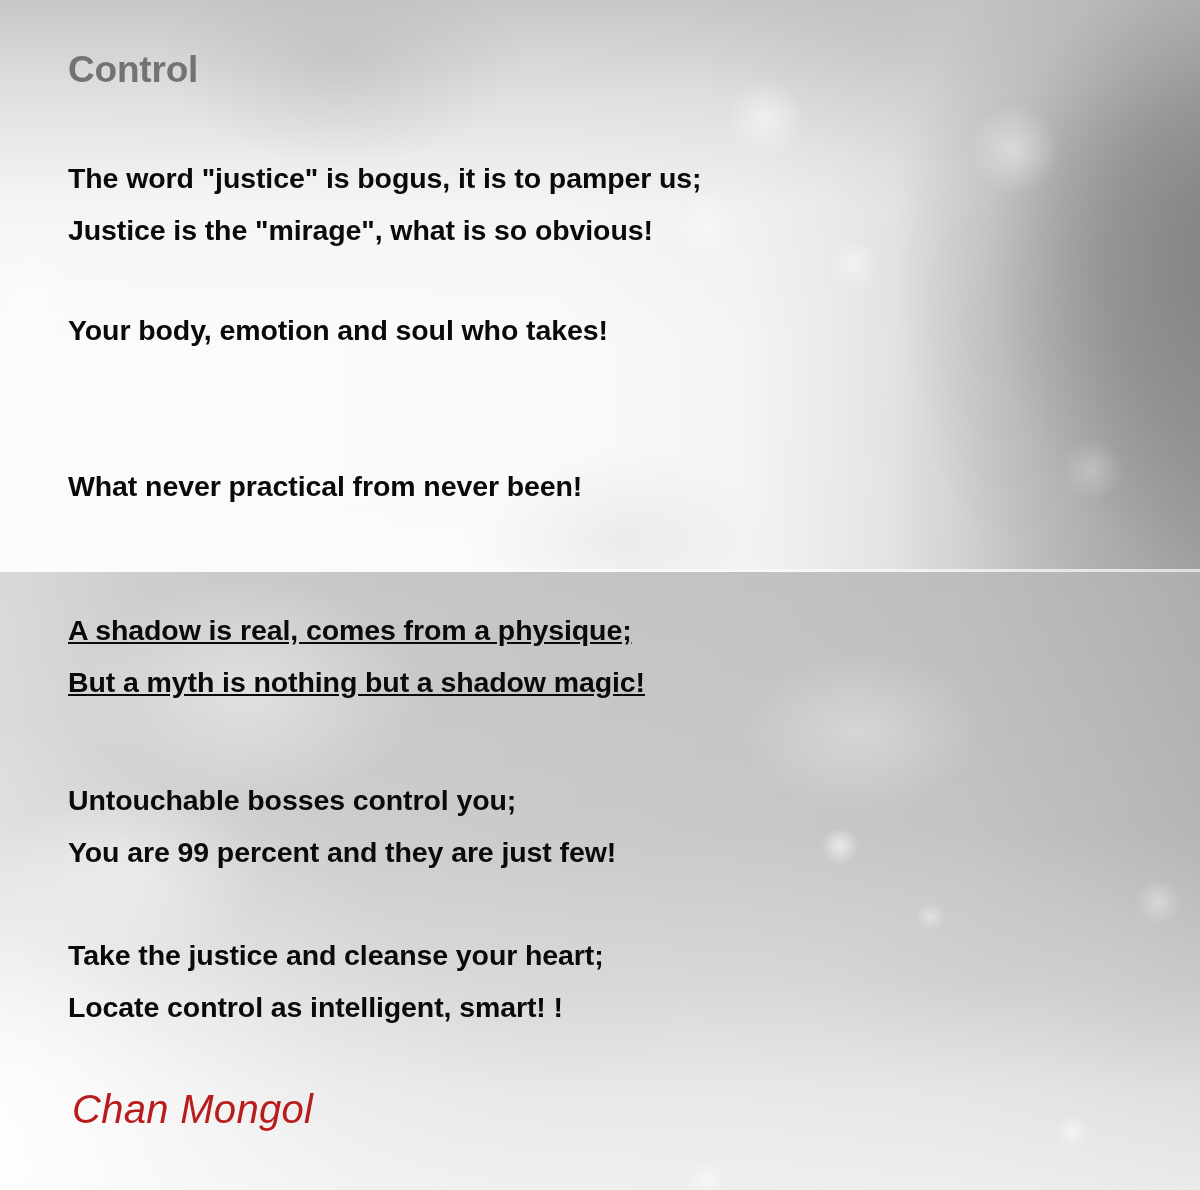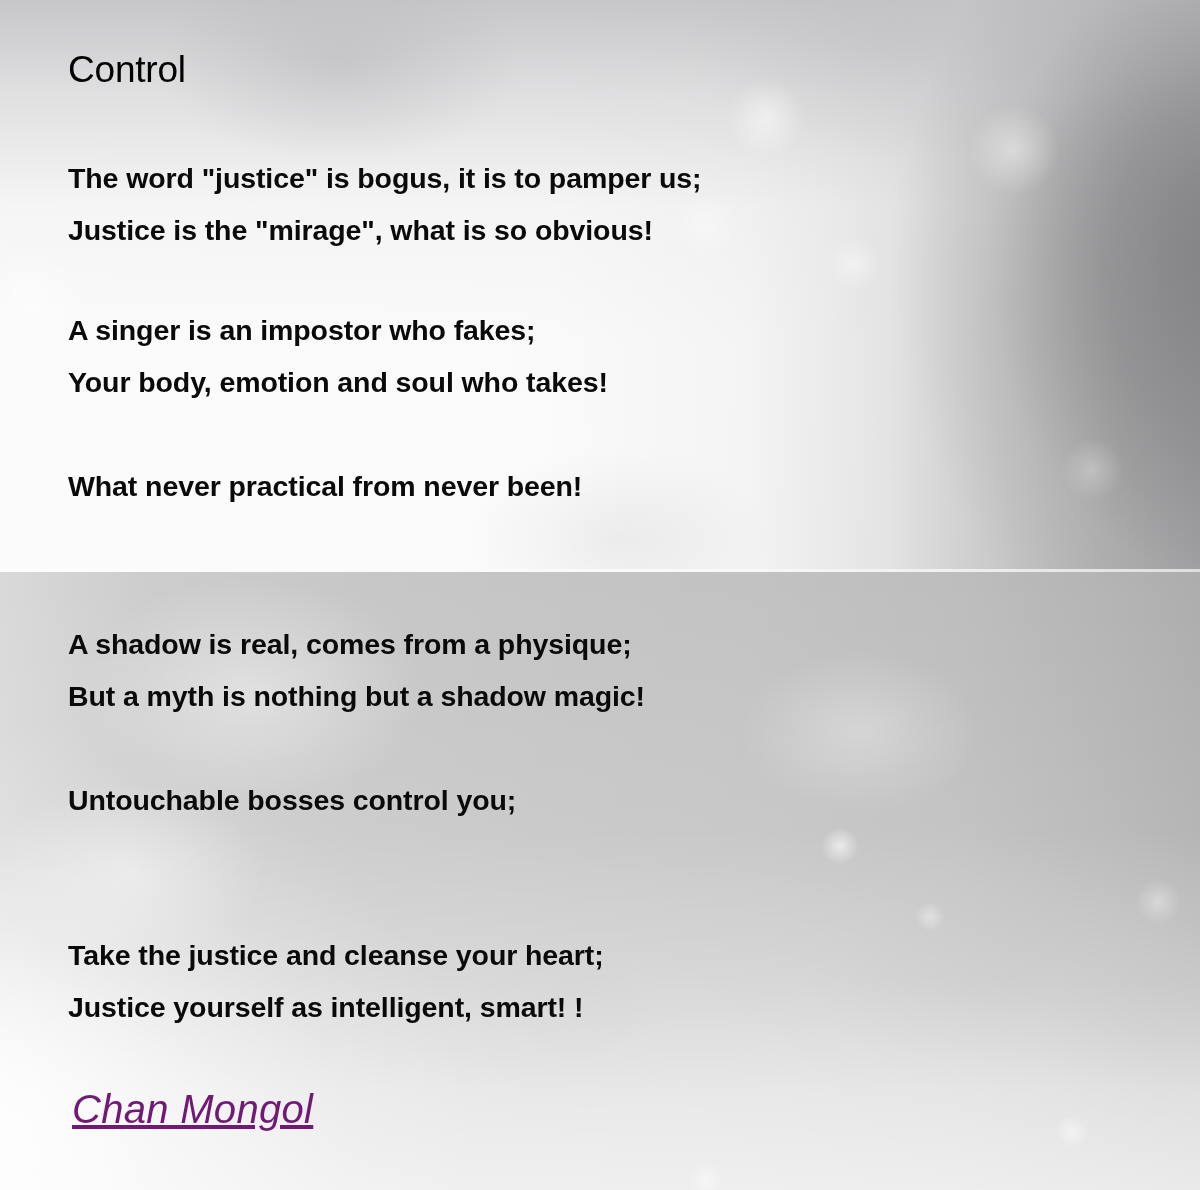--- a/index.html
+++ b/index.html
@@ -156,56 +156,55 @@
     top: 0;
     width: 1200px;
     height: 1190px;
     color: #000000;
   }
   .poem-title {
     position: absolute;
     left: 68px;
     top: 50px;
     font-size: 37px;
-    font-weight: normal;
+    font-weight: bold;
     letter-spacing: -0.2px;
     line-height: 1.1;
-    color: #000000;
+    color: #737373;
     white-space: nowrap;
   }
   .stanza {
     position: absolute;
     left: 68px;
     font-size: 28.5px;
     font-weight: bold;
     line-height: 52px;
     letter-spacing: -0.1px;
     color: #0a0a0a;
     white-space: nowrap;
   }
   .line { display: block; }
 
   .stanza-1 { top: 152px; }
   .stanza-2 { top: 304px; }
   .stanza-3 { top: 460px; }
-  .stanza-4 { top: 618px; }
+  .stanza-4 { top: 604px; text-decoration: underline; }
   .stanza-5 { top: 774px; }
   .stanza-6 { top: 929px; }
 
   .poem-author {
     position: absolute;
     left: 72px;
     top: 1087px;
     font-size: 40px;
     font-style: italic;
     font-weight: normal;
     letter-spacing: 0.3px;
-    color: #701a75;
+    color: #b91c1c;
     white-space: nowrap;
-    text-decoration: underline;
   }
 </style>
 </head>
 <body>
 
 <div id="poem-image">
 
   <div class="bg-half bg-top">
     <div class="bg-layer top-base"></div>
     <div class="bg-layer top-clouds"></div>
@@ -227,38 +226,38 @@
   <div class="poem-text">
 
     <div class="poem-title">Control</div>
 
     <div class="stanza stanza-1">
       <span class="line">The word "justice" is bogus, it is to pamper us;</span>
       <span class="line">Justice is the "mirage", what is so obvious!</span>
     </div>
 
     <div class="stanza stanza-2">
-      <span class="line">A singer is an impostor who fakes;</span>
       <span class="line">Your body, emotion and soul who takes!</span>
     </div>
 
     <div class="stanza stanza-3">
       <span class="line">What never practical from never been!</span>
     </div>
 
     <div class="stanza stanza-4">
       <span class="line">A shadow is real, comes from a physique;</span>
       <span class="line">But a myth is nothing but a shadow magic!</span>
     </div>
 
     <div class="stanza stanza-5">
       <span class="line">Untouchable bosses control you;</span>
+      <span class="line">You are 99 percent and they are just few!</span>
     </div>
 
     <div class="stanza stanza-6">
       <span class="line">Take the justice and cleanse your heart;</span>
-      <span class="line">Justice yourself as intelligent, smart! !</span>
+      <span class="line">Locate control as intelligent, smart! !</span>
     </div>
 
     <div class="poem-author">Chan Mongol</div>
 
   </div>
 </div>
 
 </body></html>

